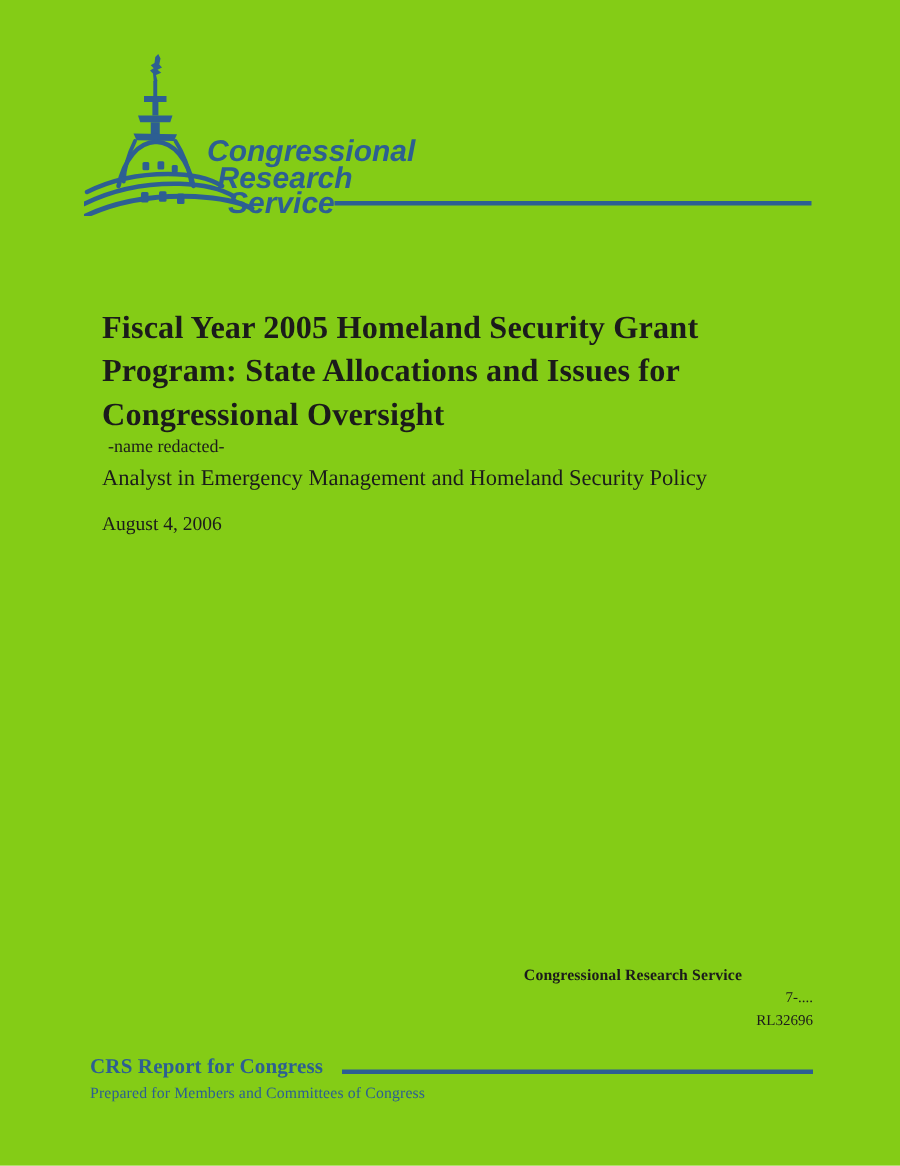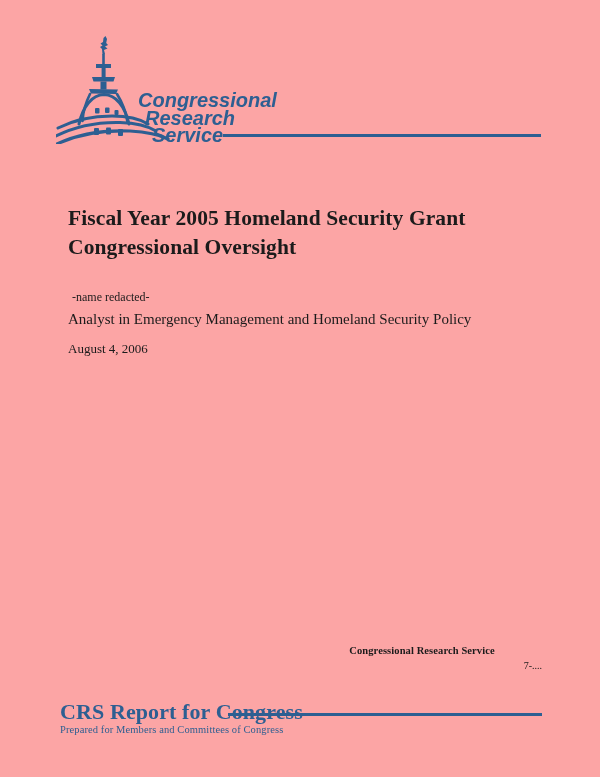--- a/index.html
+++ b/index.html
@@ -12,21 +12,21 @@
     height: 777px;
     position: relative;
     font-family: "Liberation Serif", serif;
     color: #1a1a1a;
     overflow: hidden;
   }
 
   .page {
     position: absolute;
     inset: 0;
-    background: #fca5a5;
+    background: #84cc16;
   }
 
   
   .masthead {
     position: absolute;
     left: 0;
     top: 0;
     width: 600px;
     height: 150px;
   }
@@ -124,21 +124,21 @@
     position: absolute;
     left: 60px;
     top: 702px;
     width: 500px;
   }
   .crs-report-line {
     position: relative;
     height: 20px;
   }
   .crs-report-title {
-    font-size: 22px;
+    font-size: 14px;
     font-weight: bold;
     color: #2d5f92;
     letter-spacing: 0.1px;
     line-height: 20px;
   }
   .footer-rule {
     position: absolute;
     left: 168px;
     top: 11px;
     width: 314px;
@@ -209,34 +209,36 @@
         <text x="96" y="106" font-family="Liberation Sans, sans-serif" font-size="20" font-weight="bold" font-style="italic" fill="#2d5f92">Service</text>
       </svg>
     </div>
 
     <div class="masthead-rule"></div>
   </div>
 
   <div class="title-block">
     <h1 class="doc-title">
       <span style="display: block;">Fiscal Year 2005 Homeland Security Grant</span>
+      <span style="display: block;">Program: State Allocations and Issues for</span>
       <span style="display: block;">Congressional Oversight</span>
     </h1>
   </div>
 
   <div class="author-block">
     <p class="author-name">-name redacted-</p>
     <p class="author-role">Analyst in Emergency Management and Homeland Security Policy</p>
   </div>
 
   <p class="doc-date">August 4, 2006</p>
 
   <div class="footer-right">
     <div class="org">Congressional Research Service</div>
     <div class="line">7-....</div>
+    <div class="line">RL32696</div>
   </div>
 
   <div class="footer-left">
     <div class="crs-report-line">
       <span class="crs-report-title">CRS Report for Congress</span>
       <span class="footer-rule"></span>
     </div>
     <div class="crs-report-sub">Prepared for Members and Committees of Congress</div>
   </div>
 

